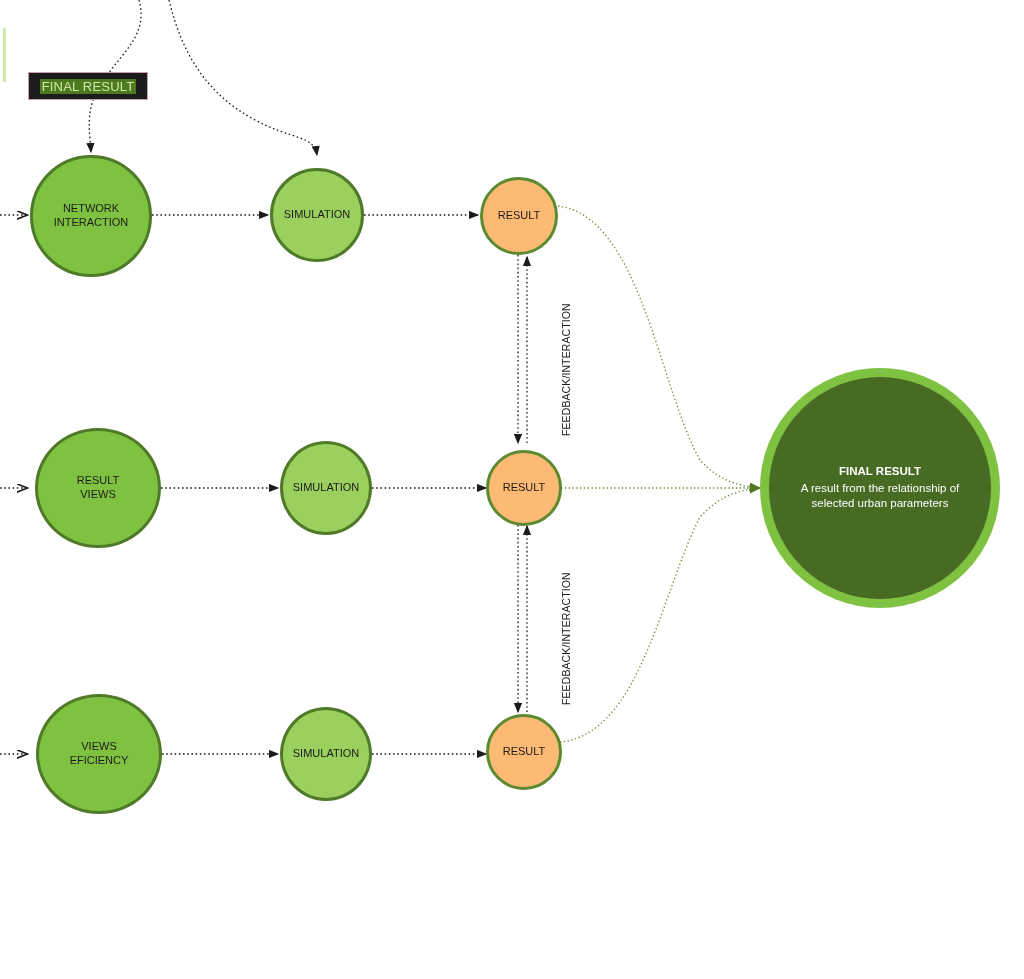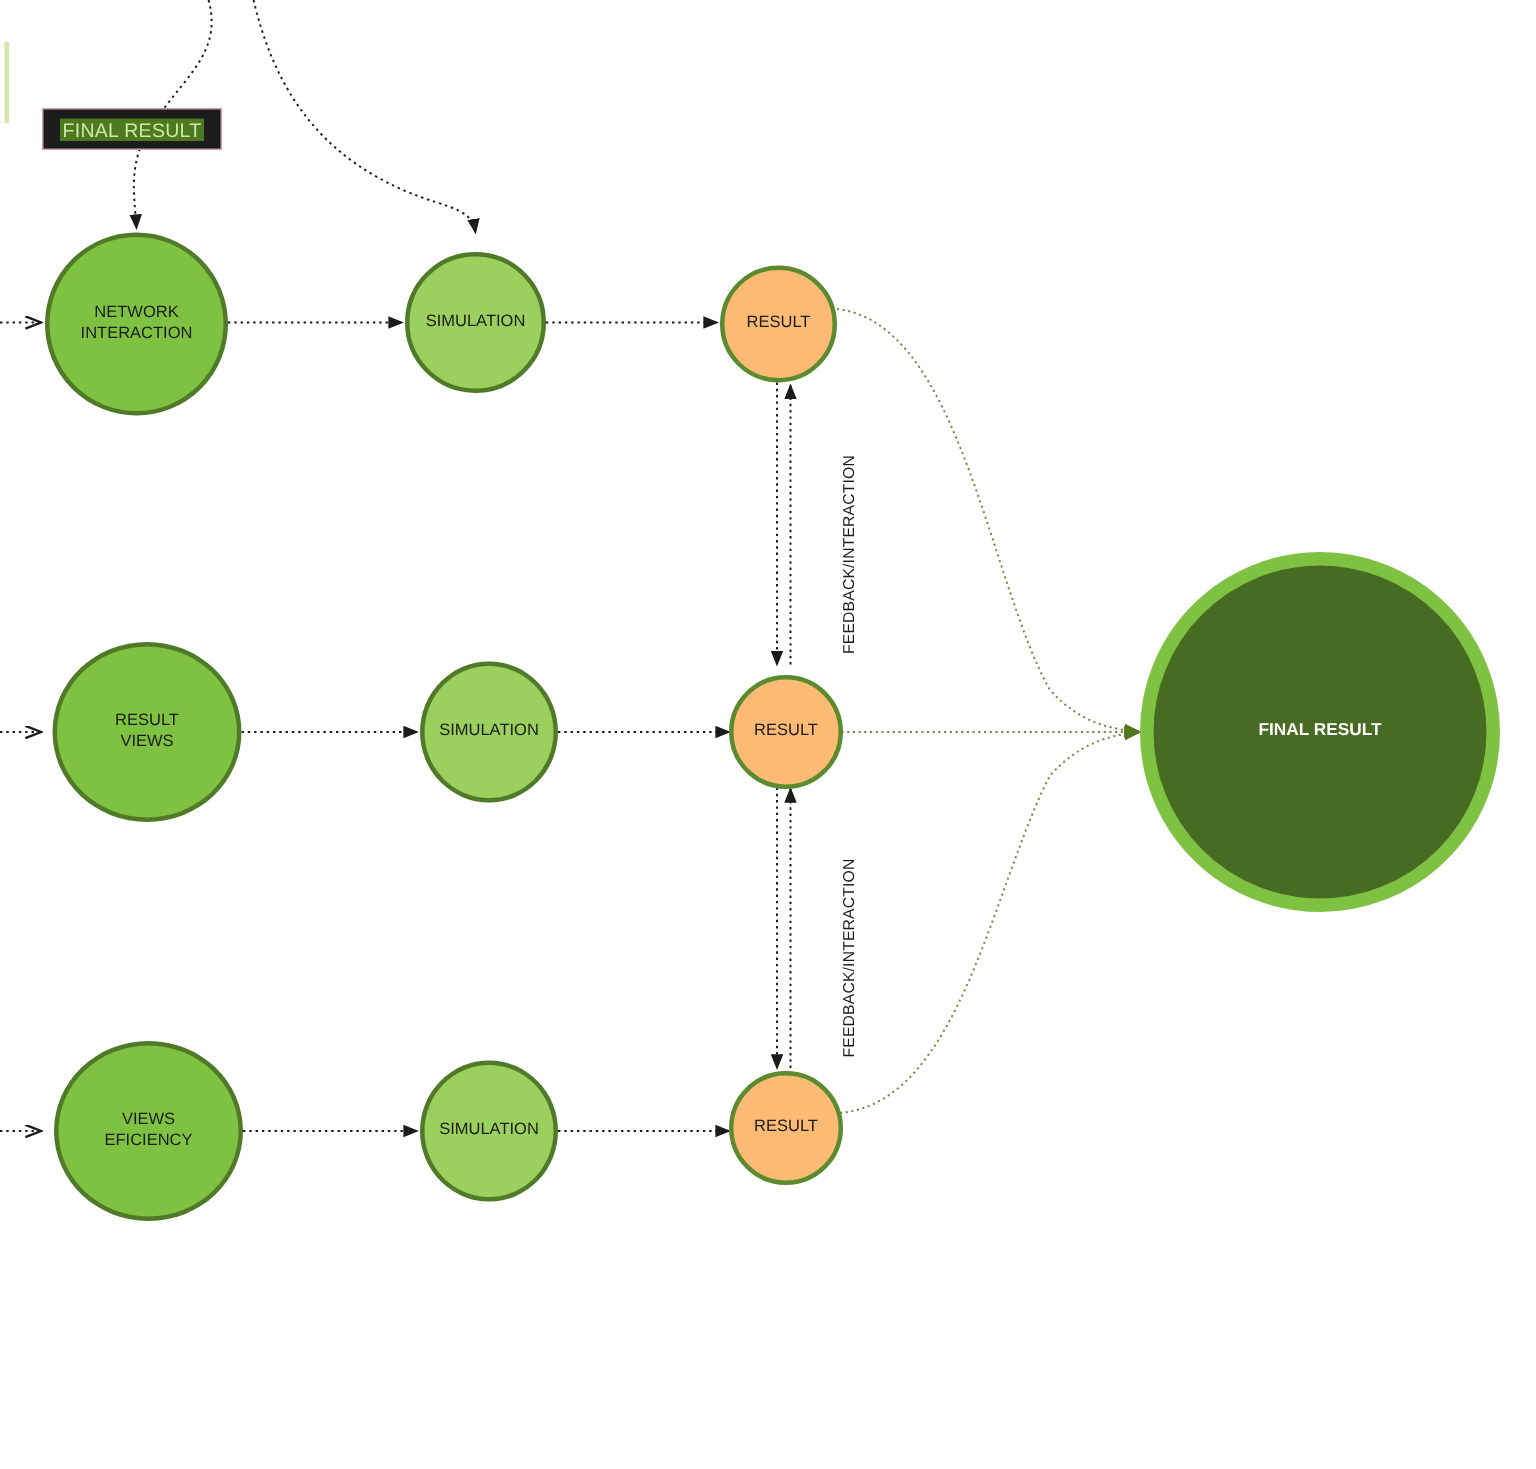--- a/index.html
+++ b/index.html
@@ -192,19 +192,21 @@
   <div class="node node-sim" style="left:280px; top:707px; width:92px; height:94px;">
     <span class="node-label">SIMULATION</span>
   </div>
   <div class="node node-result" style="left:486px; top:714px; width:76px; height:76px;">
     <span class="node-label">RESULT</span>
   </div>
 
   <div class="node node-final" style="left:760px; top:368px; width:240px; height:240px;">
     <div>
       <span class="final-title">FINAL RESULT</span>
+      <span class="node-label">A result from the relationship of
+selected urban parameters</span>
     </div>
   </div>
 
   <div class="edge-label" style="left:560px; top:436px;">FEEDBACK/INTERACTION</div>
   <div class="edge-label" style="left:560px; top:705px;">FEEDBACK/INTERACTION</div>
 
 </div>
 
 </body></html>

